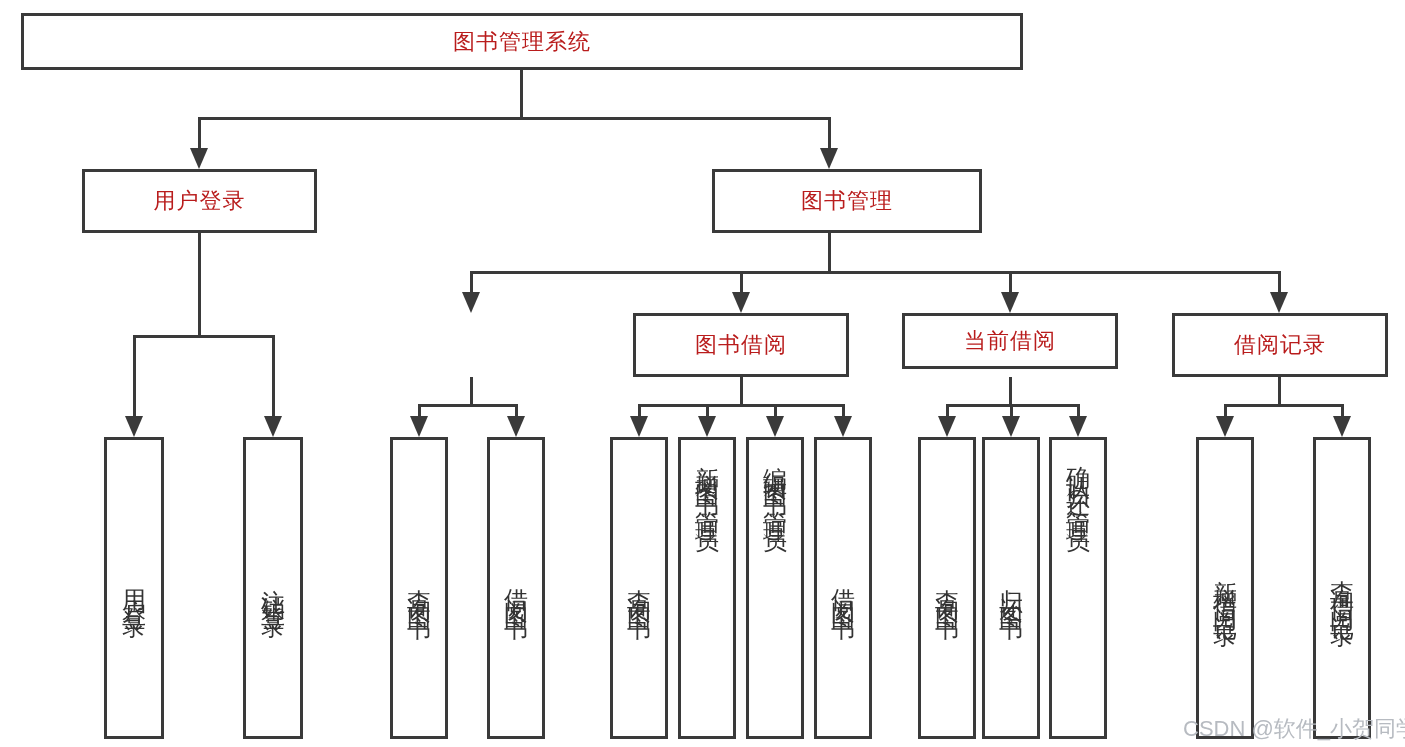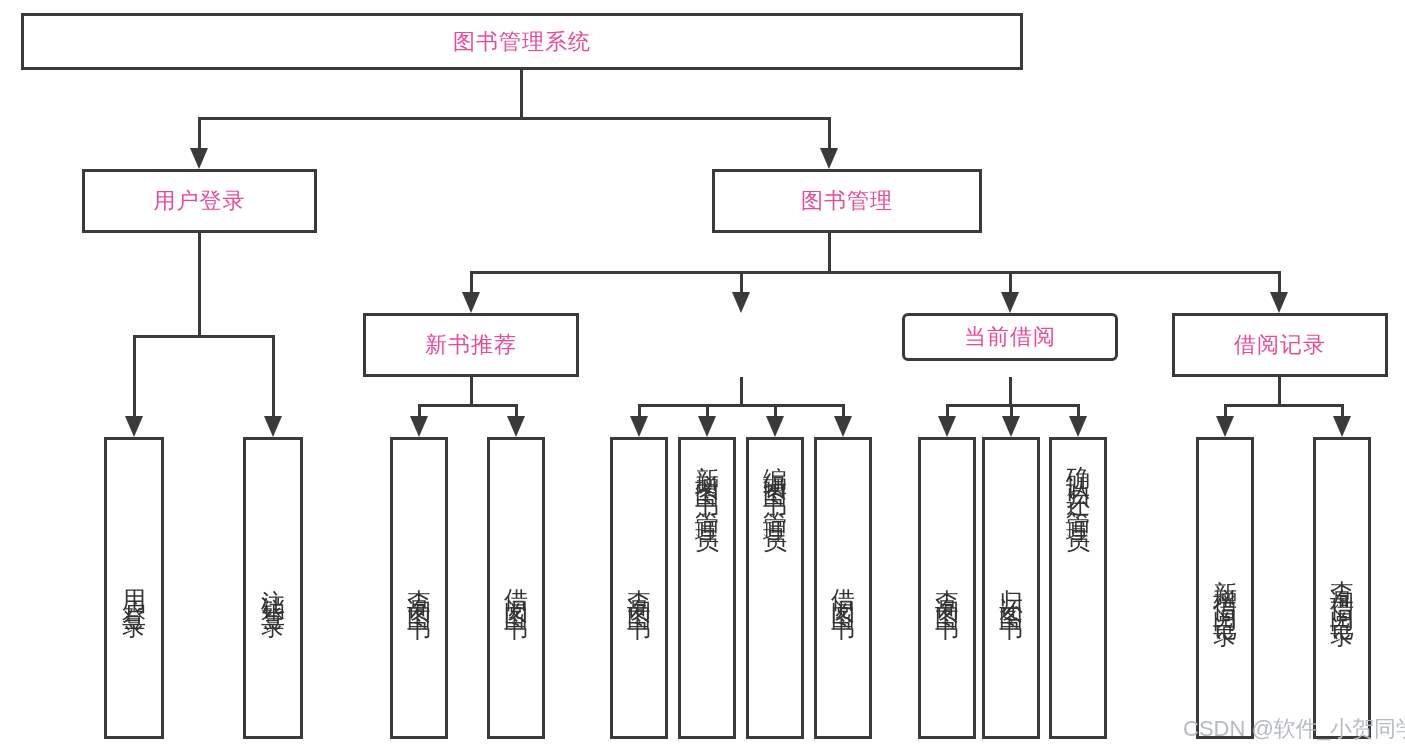--- a/index.html
+++ b/index.html
@@ -4,21 +4,21 @@
 <style>
   html,body { margin:0; padding:0; background:#ffffff; }
   .canvas {
     position:relative; width:1405px; height:747px; background:#ffffff;
     font-family:"Liberation Sans","DejaVu Sans",sans-serif; color:#333333;
     overflow:hidden;
   }
   .node {
     position:absolute; background:#ffffff; border:3px solid #3a3a3a;
     box-sizing:border-box; display:flex; align-items:center; justify-content:center;
-    font-size:22px; letter-spacing:1px; color:#ec4899;
+    font-size:22px; letter-spacing:1px; color:#b91c1c;
   }
   .leaf {
     position:absolute; background:#ffffff; border:3px solid #3a3a3a;
     box-sizing:border-box; display:flex; justify-content:center; align-items:center;
     top:437px; height:302px;
   }
   .leaf .vtext {
     writing-mode:vertical-rl; text-orientation:mixed;
     font-size:24px; letter-spacing:9px; color:#333333; line-height:1;
   }
@@ -69,24 +69,24 @@
   <div class="hline" style="left:470px; top:271px; width:811px;"></div>
   <div class="vline" style="left:470px; top:273px; height:19px;"></div>
   <div class="arrowhead" style="left:462px; top:292px;"></div>
   <div class="vline" style="left:740px; top:273px; height:19px;"></div>
   <div class="arrowhead" style="left:732px; top:292px;"></div>
   <div class="vline" style="left:1009px; top:273px; height:19px;"></div>
   <div class="arrowhead" style="left:1001px; top:292px;"></div>
   <div class="vline" style="left:1278px; top:273px; height:19px;"></div>
   <div class="arrowhead" style="left:1270px; top:292px;"></div>
 
-  <div class="node" style="left:363px; top:313px; width:216px; height:64px;">
-    <span>新书推荐</span>
+  <div class="node" style="left:633px; top:313px; width:216px; height:64px;">
+    <span>图书借阅</span>
   </div>
-  <div class="node" style="left:902px; top:313px; width:216px; height:48px;border-radius:6px;">
+  <div class="node" style="left:902px; top:313px; width:216px; height:56px;">
     <span>当前借阅</span>
   </div>
   <div class="node" style="left:1172px; top:313px; width:216px; height:64px;">
     <span>借阅记录</span>
   </div>
 
   <div class="vline" style="left:470px; top:377px; height:29px;"></div>
   <div class="hline" style="left:418px; top:404px; width:100px;"></div>
   <div class="vline" style="left:418px; top:406px; height:10px;"></div>
   <div class="arrowhead" style="left:410px; top:416px;"></div>

